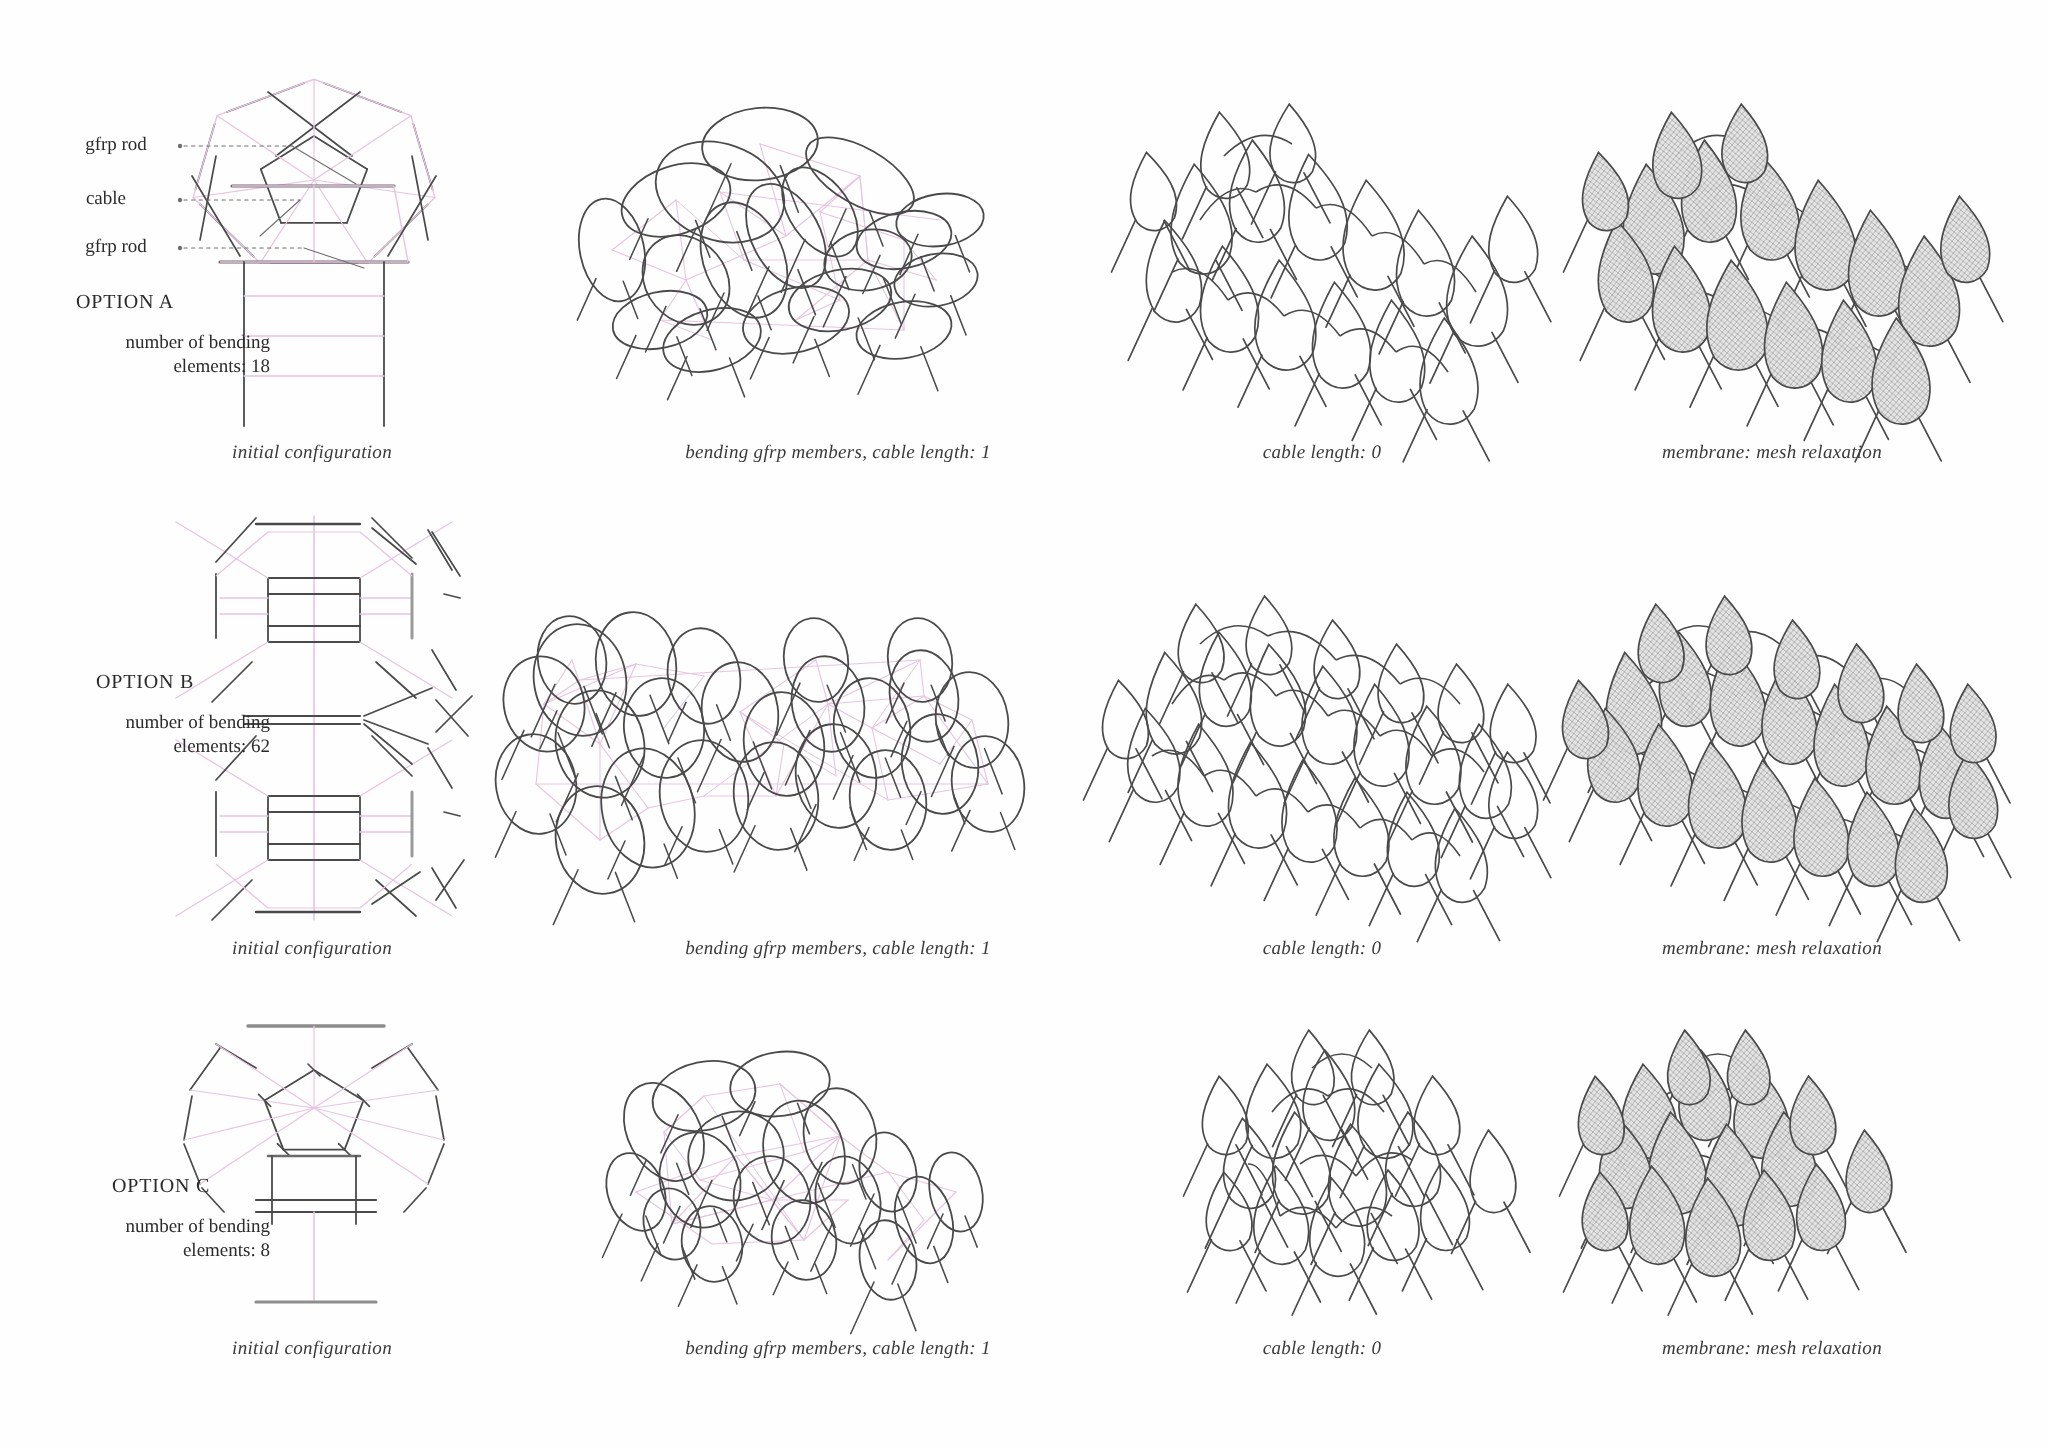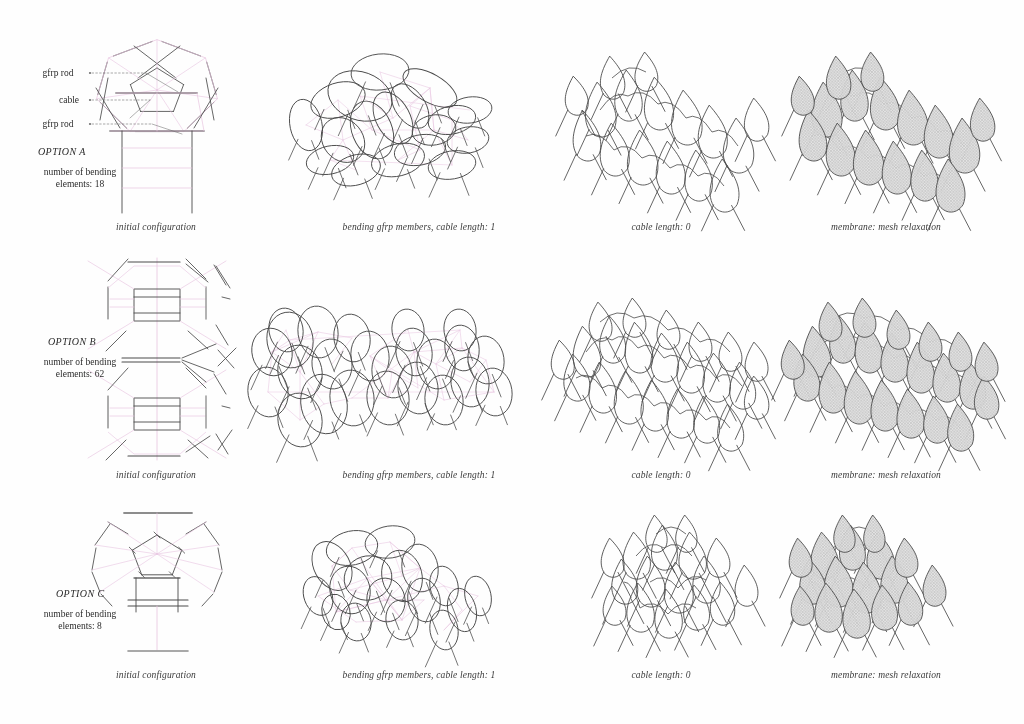--- a/index.html
+++ b/index.html
@@ -22,34 +22,33 @@
     letter-spacing:.15px;
     color:#3a3a3a;
     white-space:nowrap;
     text-align:center;
     transform:translateX(-50%);
     font-style:italic;
   }
   .opt-title{
     position:absolute;
     font-family:"Liberation Serif", serif;
-    font-style:italic;
     font-size:10px;
     letter-spacing:.4px;
     color:#2b2b2b;
     white-space:nowrap;
   }
   .opt-sub{
     position:absolute;
     font-family:"Liberation Serif", serif;
     font-size:9.5px;
     line-height:12px;
     color:#2b2b2b;
     width:110px;
-    text-align:center;
+    text-align:right;
   }
   .lead-label{
     position:absolute;
     font-family:"Liberation Serif", serif;
     font-size:9.5px;
     color:#2b2b2b;
     white-space:nowrap;
     text-align:center;
     transform:translateY(-50%);
   }
@@ -907,21 +906,21 @@
           <path d="M 0 -20 C 8.25 -9 15 3 9.3 14.399999999999999 C 4.2 21 -4.2 21 -9.3 14.399999999999999 C -15 3 -8.25 -9 0 -20 Z" transform="translate(802,606) rotate(-6)" fill="url(#meshpat)" fill-opacity="0.95" stroke="#4a4a4a" stroke-width="0.85"></path>
           <path d="M 0 -22 C 8.8 -9.9 16 3.3 9.92 15.84 C 4.48 23.1 -4.48 23.1 -9.92 15.84 C -16 3.3 -8.8 -9.9 0 -22 Z" transform="translate(910,604) rotate(-5)" fill="url(#meshpat)" fill-opacity="0.95" stroke="#4a4a4a" stroke-width="0.85"></path>
           <path d="M 0 -19 C 7.700000000000001 -8.55 14 2.85 8.68 13.68 C 3.9200000000000004 19.95 -3.9200000000000004 19.95 -8.68 13.68 C -14 2.85 -7.700000000000001 -8.55 0 -19 Z" transform="translate(844,534) rotate(-5)" fill="url(#meshpat)" fill-opacity="0.95" stroke="#4a4a4a" stroke-width="0.85"></path>
           <path d="M 0 -19 C 7.700000000000001 -8.55 14 2.85 8.68 13.68 C 3.9200000000000004 19.95 -3.9200000000000004 19.95 -8.68 13.68 C -14 2.85 -7.700000000000001 -8.55 0 -19 Z" transform="translate(874,534) rotate(-4)" fill="url(#meshpat)" fill-opacity="0.95" stroke="#4a4a4a" stroke-width="0.85"></path>
           <path d="M 0 -21 C 8.25 -9.450000000000001 15 3.15 9.3 15.12 C 4.2 22.05 -4.2 22.05 -9.3 15.12 C -15 3.15 -8.25 -9.450000000000001 0 -21 Z" transform="translate(934,586) rotate(-5)" fill="url(#meshpat)" fill-opacity="0.95" stroke="#4a4a4a" stroke-width="0.85"></path>
         </g>
       </g>
   </svg>
 
   <div class="lead-label" style="left:28px;top:73px;width:60px;">gfrp rod</div>
-  <div class="lead-label" style="left:39px;top:100px;width:60px;">cable</div>
+  <div class="lead-label" style="left:23px;top:100px;width:60px;">cable</div>
   <div class="lead-label" style="left:28px;top:124px;width:60px;">gfrp rod</div>
 
   <div class="opt-title" style="left:38px;top:146px;">OPTION A</div>
   <div class="opt-sub" style="left:25px;top:166px;">number of bending elements: 18</div>
 
   <div class="opt-title" style="left:48px;top:336px;">OPTION B</div>
   <div class="opt-sub" style="left:25px;top:356px;">number of bending elements: 62</div>
 
   <div class="opt-title" style="left:28px;top:588px;margin-left:28px;">OPTION C</div>
   <div class="opt-sub" style="left:25px;top:608px;">number of bending elements: 8</div>

